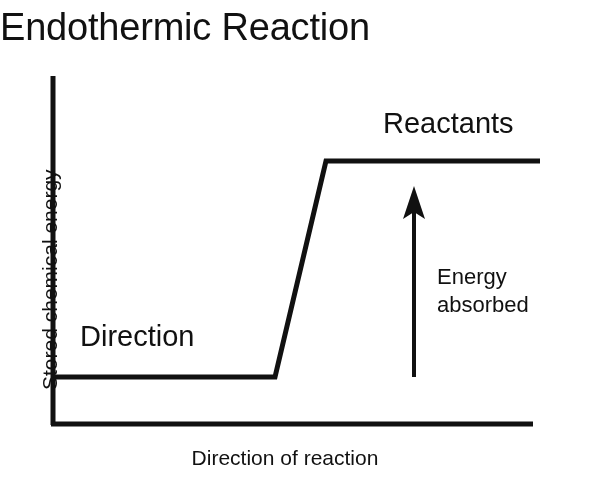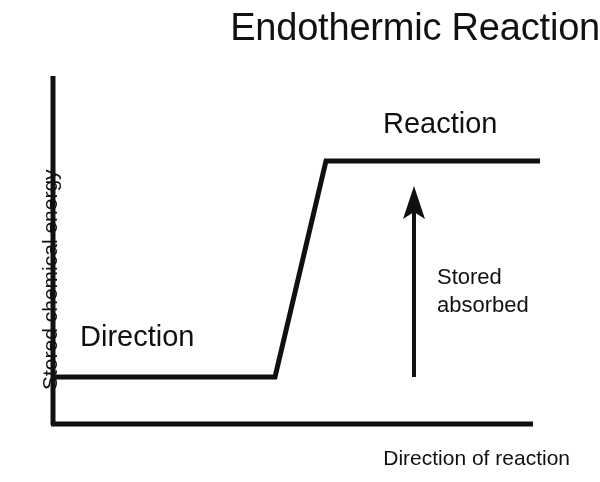--- a/index.html
+++ b/index.html
@@ -16,21 +16,21 @@
     width: 600px;
     height: 482px;
     background: #ffffff;
     overflow: hidden;
   }
   #chart-title {
     position: absolute;
     left: 0;
     top: 6px;
     width: 600px;
-    text-align: right;
+    text-align: left;
     font-size: 38px;
     font-weight: 400;
     letter-spacing: -0.2px;
     color: #111111;
     white-space: nowrap;
   }
   #plot-svg {
     position: absolute;
     left: 0;
     top: 0;
@@ -45,21 +45,21 @@
   #y-axis-label {
     left: 0;
     top: 0;
     transform-origin: 0 0;
     transform: translate(38px, 390px) rotate(-90deg);
   }
   #x-axis-label {
     left: 0;
     top: 446px;
     width: 570px;
-    text-align: right;
+    text-align: center;
   }
   .curve-label {
     position: absolute;
     font-size: 29px;
     font-weight: 400;
     color: #111111;
     white-space: nowrap;
   }
   #reactants-label {
     left: 80px;
@@ -99,18 +99,18 @@
 
     <polygon points="414,186 425,219 414,212 403,219" fill="#111111"></polygon>
   </svg>
 
   <div class="axis-label" id="y-axis-label">Stored chemical energy</div>
 
   <div class="axis-label" id="x-axis-label">Direction of reaction</div>
 
   <div class="curve-label" id="reactants-label">Direction</div>
 
-  <div class="curve-label" id="products-label">Reaction</div>
+  <div class="curve-label" id="products-label">Reactants</div>
 
-  <div id="energy-absorbed-label">Stored
+  <div id="energy-absorbed-label">Energy
 absorbed</div>
 
 </div>
 
 </body></html>

